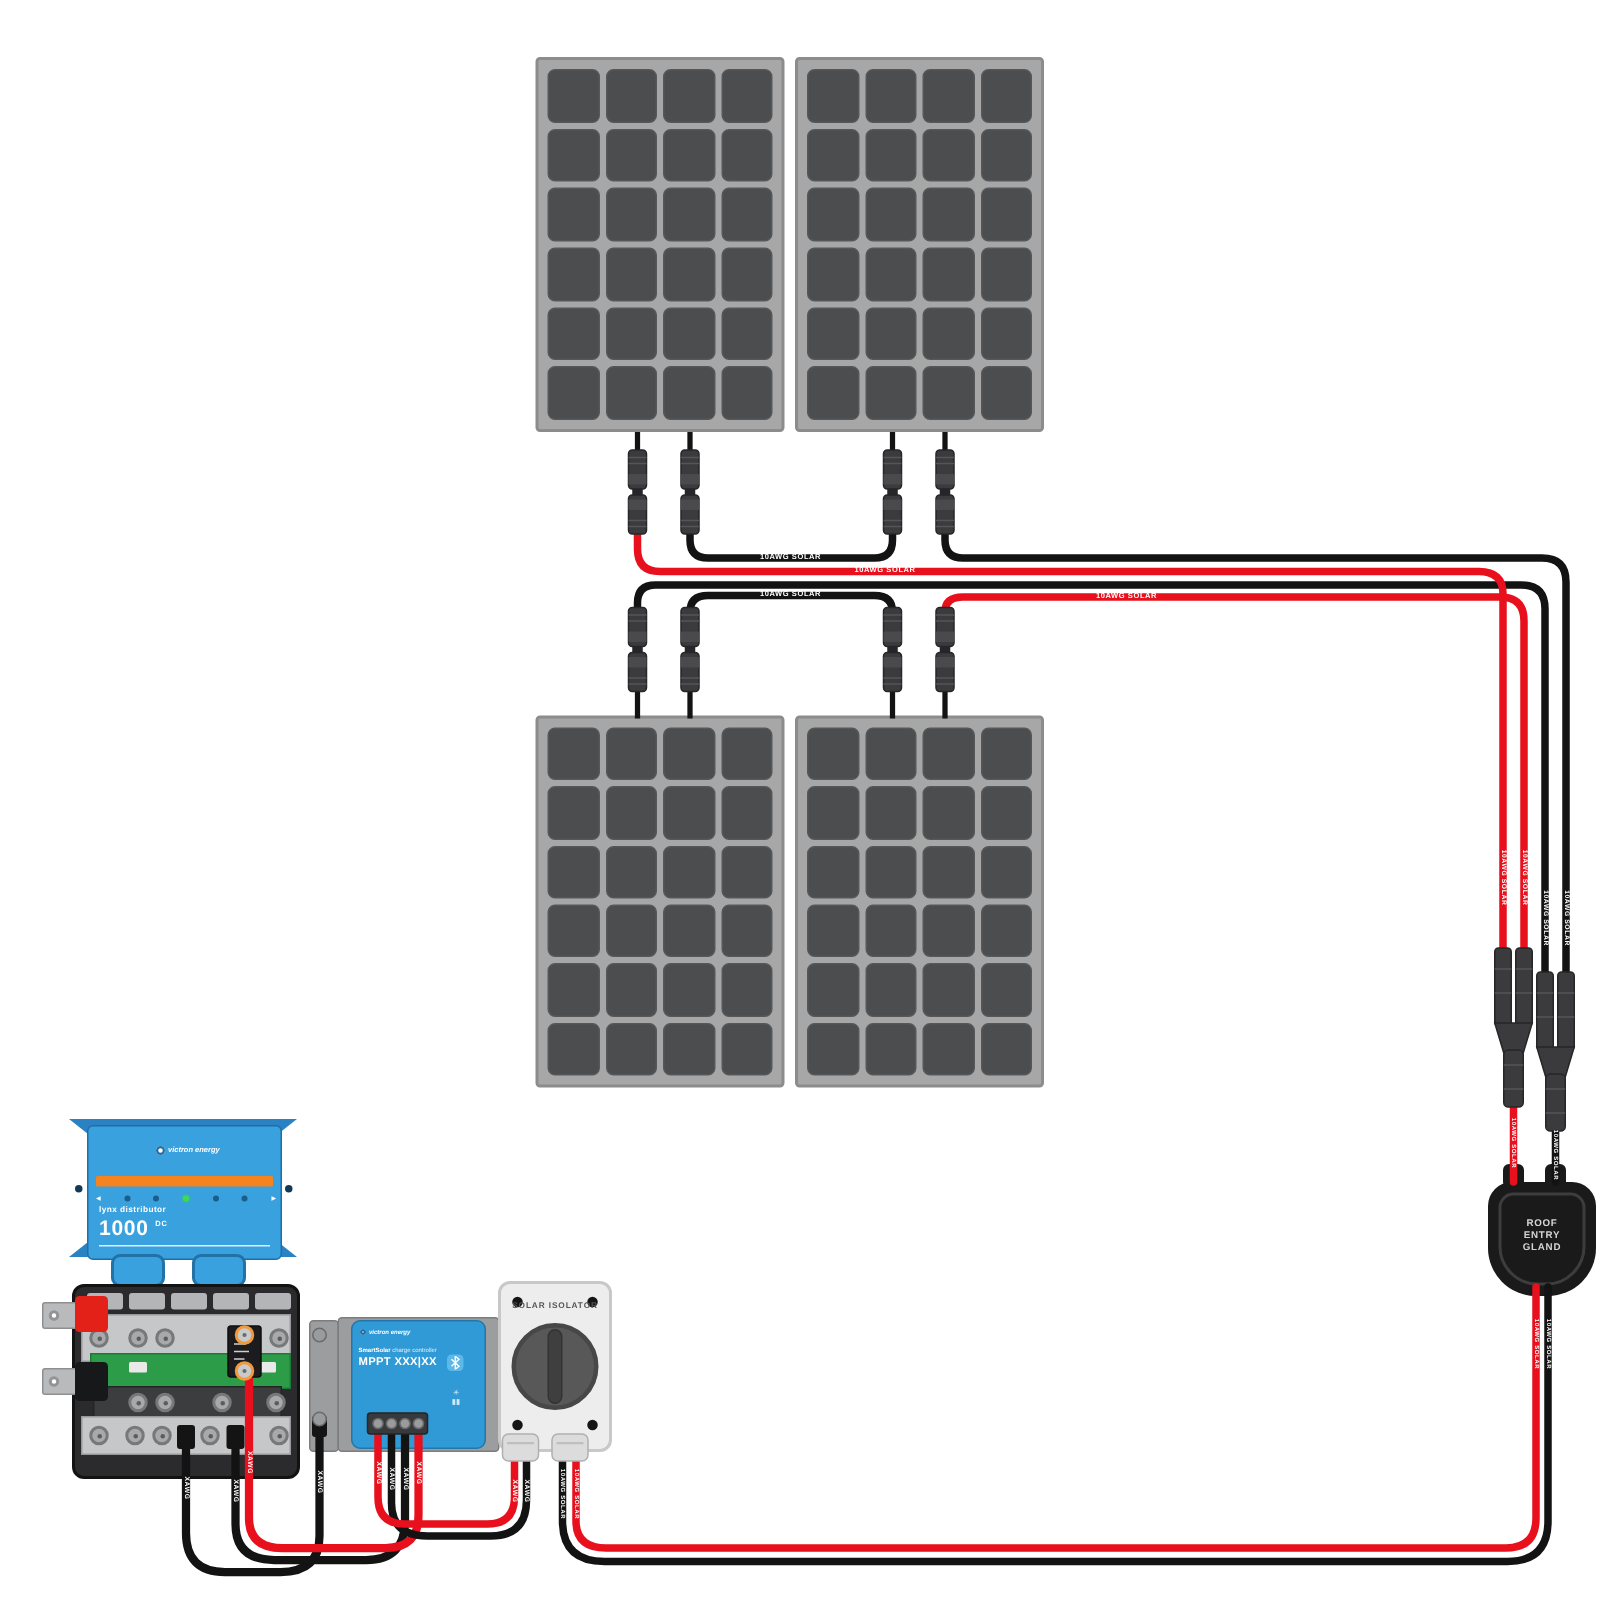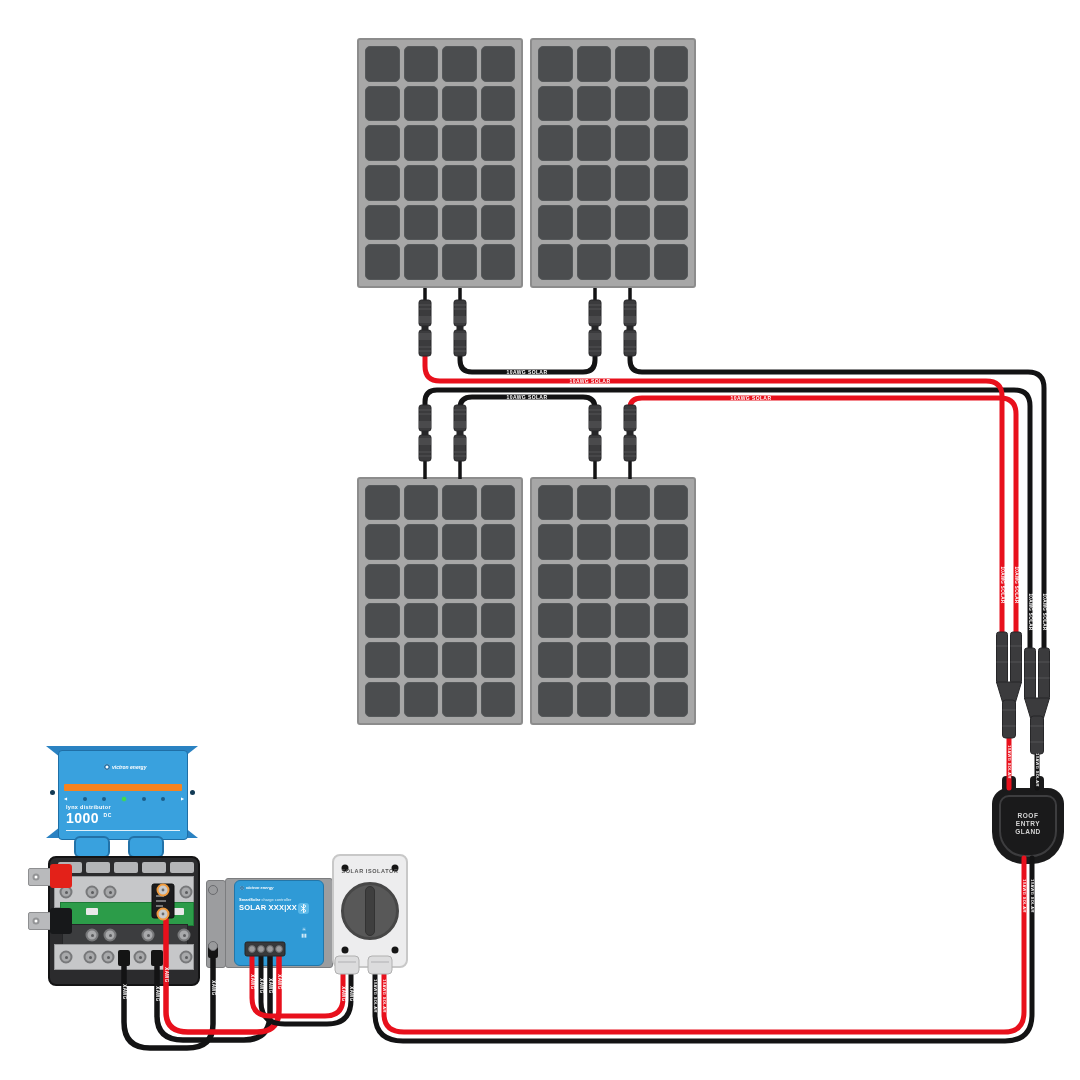--- a/index.html
+++ b/index.html
@@ -260,21 +260,21 @@
 
 <div>
   <div class="bracket" style="left:206px;top:880px;width:18px;height:86px"></div>
   <div class="bracket" style="left:225px;top:878px;width:106px;height:88px"></div>
   <div class="mppt-body"></div>
   <div class="vlogo" style="left:240px;top:885px;font-size:4px">
     <span class="vmark" style="width:4px;height:4px"></span>
     <span>victron energy</span>
   </div>
   <div class="mppt-line1"><b>SmartSolar</b><span> charge controller</span></div>
-  <div class="mppt-model">SOLAR XXX|XX</div>
+  <div class="mppt-model">MPPT XXX|XX</div>
   <div class="btchip">
     <svg width="7" height="9" viewBox="0 0 7 9">
         <path d="M1,2.2 L6,6.8 L3.5,8.8 L3.5,0.2 L6,2.2 L1,6.8" fill="none" stroke="#fff" stroke-width="0.9"></path>
       </svg>
   </div>
   <div class="mppt-icons">☀<br>▮▮</div>
 </div>
 
 <div>
   <div class="iso-body"></div>

